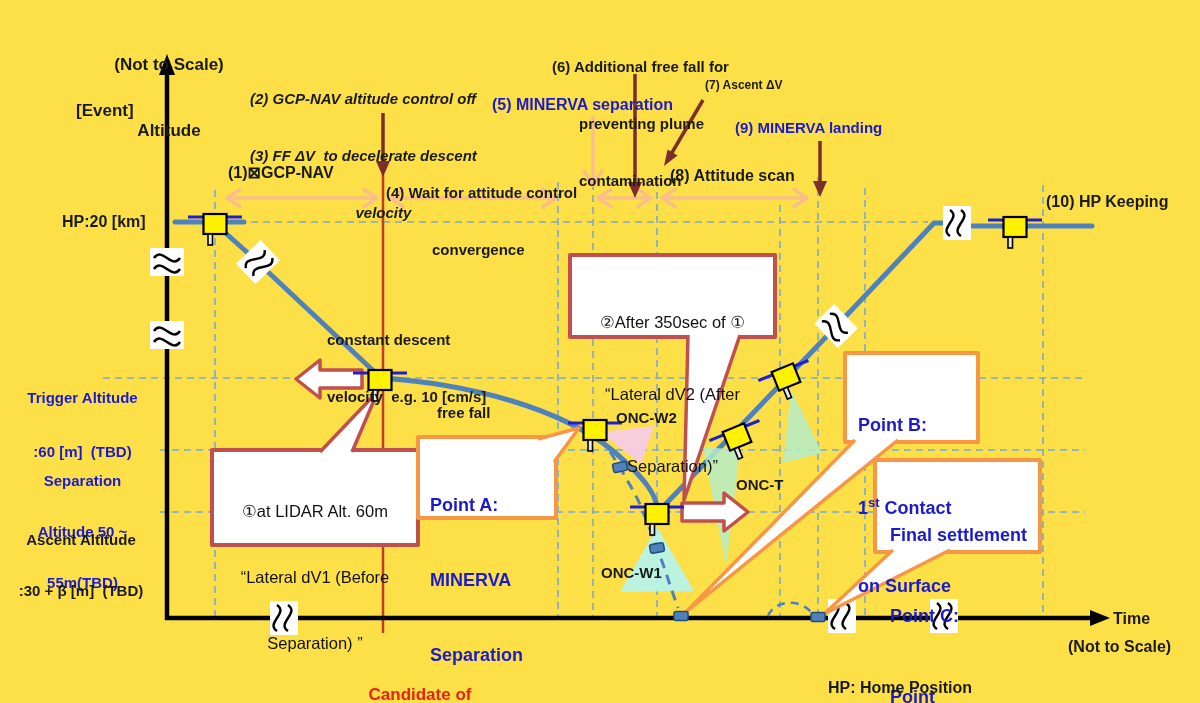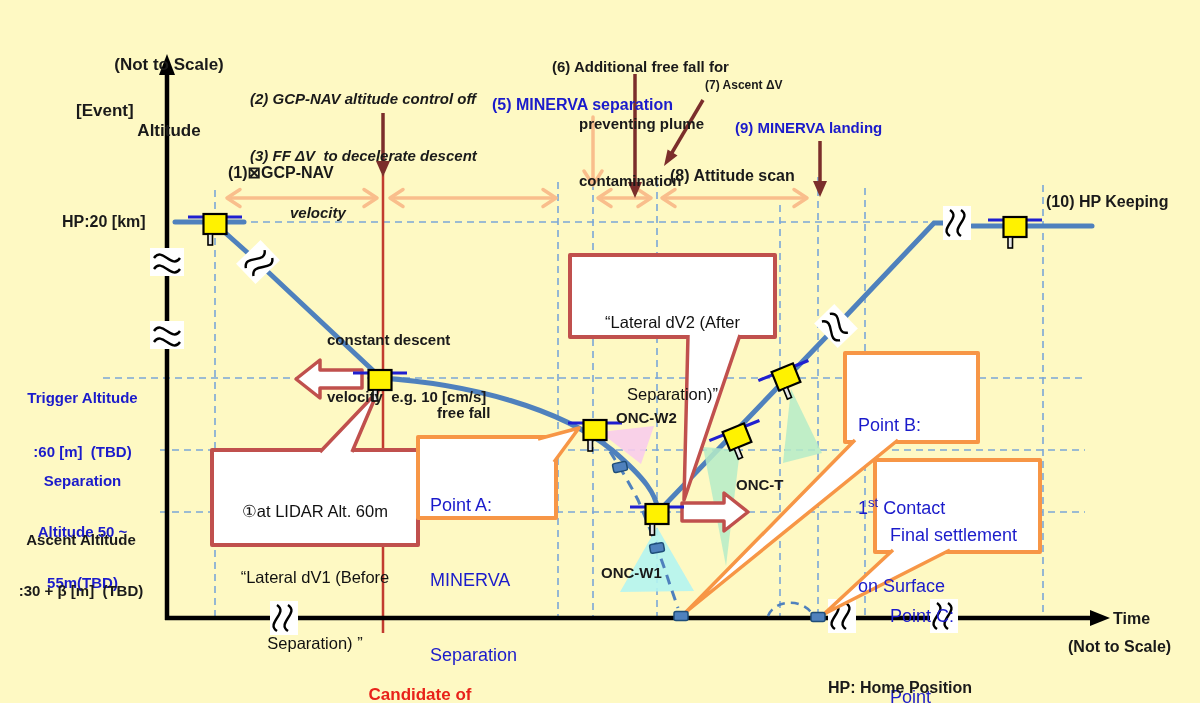--- a/index.html
+++ b/index.html
@@ -1,25 +1,25 @@
 <!DOCTYPE html>
 <html><head>
 <meta charset="utf-8">
 <style>
   html,body{margin:0;padding:0;background:#fff;}
-  #stage{position:relative;width:1200px;height:703px;background:#fef9c3;overflow:hidden;
+  #stage{position:relative;width:1200px;height:703px;background:#fde047;overflow:hidden;
          font-family:"Liberation Sans",sans-serif;}
   #gfx{position:absolute;left:0;top:0;z-index:1;}
   .t{position:absolute;z-index:2;font-weight:bold;color:#1a1a1a;white-space:pre;
      font-size:15px;line-height:19px;}
   .blue{color:#1B1BCB;}
   .redtxt{color:#E8221A;}
   .ctr{text-align:center;}
   .callout-text{font-weight:normal;font-size:16.5px;line-height:22px;color:#111;}
-  .pt{font-size:18px;line-height:25px;color:#1B1BCB;font-weight:normal;}
+  .pt{font-size:18px;line-height:25px;color:#1B1BCB;font-weight:bold;}
   sup{font-size:13px;}
 </style>
 </head>
 <body>
 
 <div id="stage">
 
 <svg id="gfx" width="1200" height="703" viewBox="0 0 1200 703">
   <defs>
     <g id="sc">
@@ -163,35 +163,39 @@
   <div>Altitude</div>
 </div>
 
 <div class="t" style="left:76px;top:101px;font-size:17px;">[Event]</div>
 
 <div class="t" style="left:62px;top:212px;font-size:16px;">HP:20 [km]</div>
 
 <div class="t" style="left:250px;top:51px;font-style:italic;">
   <div>(2) GCP-NAV altitude control off</div>
   <div>(3) FF ΔV  to decelerate descent</div>
-  <div style="padding-left:40px;">velocity</div>
+  <div style="padding-left:40px;text-align:center;">velocity</div>
 </div>
 
 <div class="t" style="left:552px;top:19px;">
   <div>(6) Additional free fall for</div>
   <div style="padding-left:27px;">preventing plume</div>
   <div style="padding-left:27px;">contamination</div>
 </div>
 
 <div class="t blue" style="left:492px;top:95px;font-size:16px;">(5) MINERVA separation</div>
 <div class="t" style="left:705px;top:76px;font-size:12px;">(7) Ascent ΔV</div>
 <div class="t blue" style="left:735px;top:118px;">(9) MINERVA landing</div>
 
 <div class="t" style="left:228px;top:163px;font-size:16px;">(1)⊠GCP-NAV</div>
 
+<div class="t" style="left:386px;top:145px;">
+  <div>(4) Wait for attitude control</div>
+  <div style="padding-left:46px;">convergence</div>
+</div>
 
 <div class="t" style="left:670px;top:166px;font-size:16px;">(8) Attitude scan</div>
 <div class="t" style="left:1046px;top:192px;font-size:16px;">(10) HP Keeping</div>
 
 <div class="t" style="left:327px;top:292px;">
   <div>constant descent</div>
   <div>velocity  e.g. 10 [cm/s]</div>
 </div>
 
 <div class="t blue ctr" style="left:15px;top:353px;width:135px;line-height:18px;">
@@ -216,20 +220,21 @@
 <div class="t" style="left:736px;top:475px;">ONC-T</div>
 
 <div class="t ctr callout-text" style="left:214px;top:456px;width:202px;">
   <div>①at LIDAR Alt. 60m</div>
   <div>“Lateral dV1 (Before</div>
   <div>Separation) ”</div>
   <div>“GCP-NAV end”</div>
 </div>
 
 <div class="t ctr callout-text" style="left:572px;top:262px;width:201px;line-height:24px;">
+  <div>②After 350sec of ①</div>
   <div>“Lateral dV2 (After</div>
   <div>Separation)”</div>
 </div>
 
 <div class="t pt" style="left:430px;top:443px;">
   <div>Point A:</div>
   <div>MINERVA</div>
   <div>Separation</div>
 </div>
 

